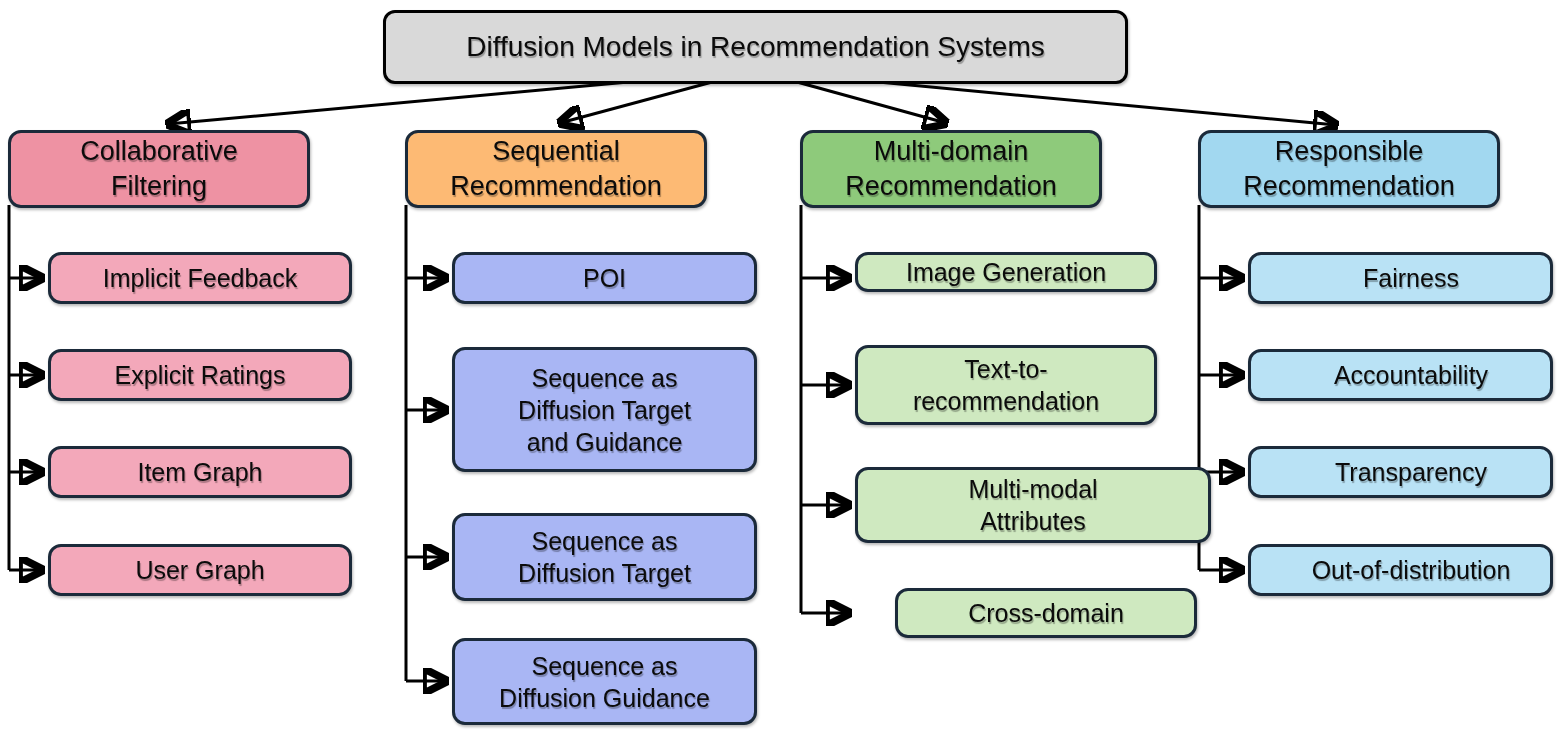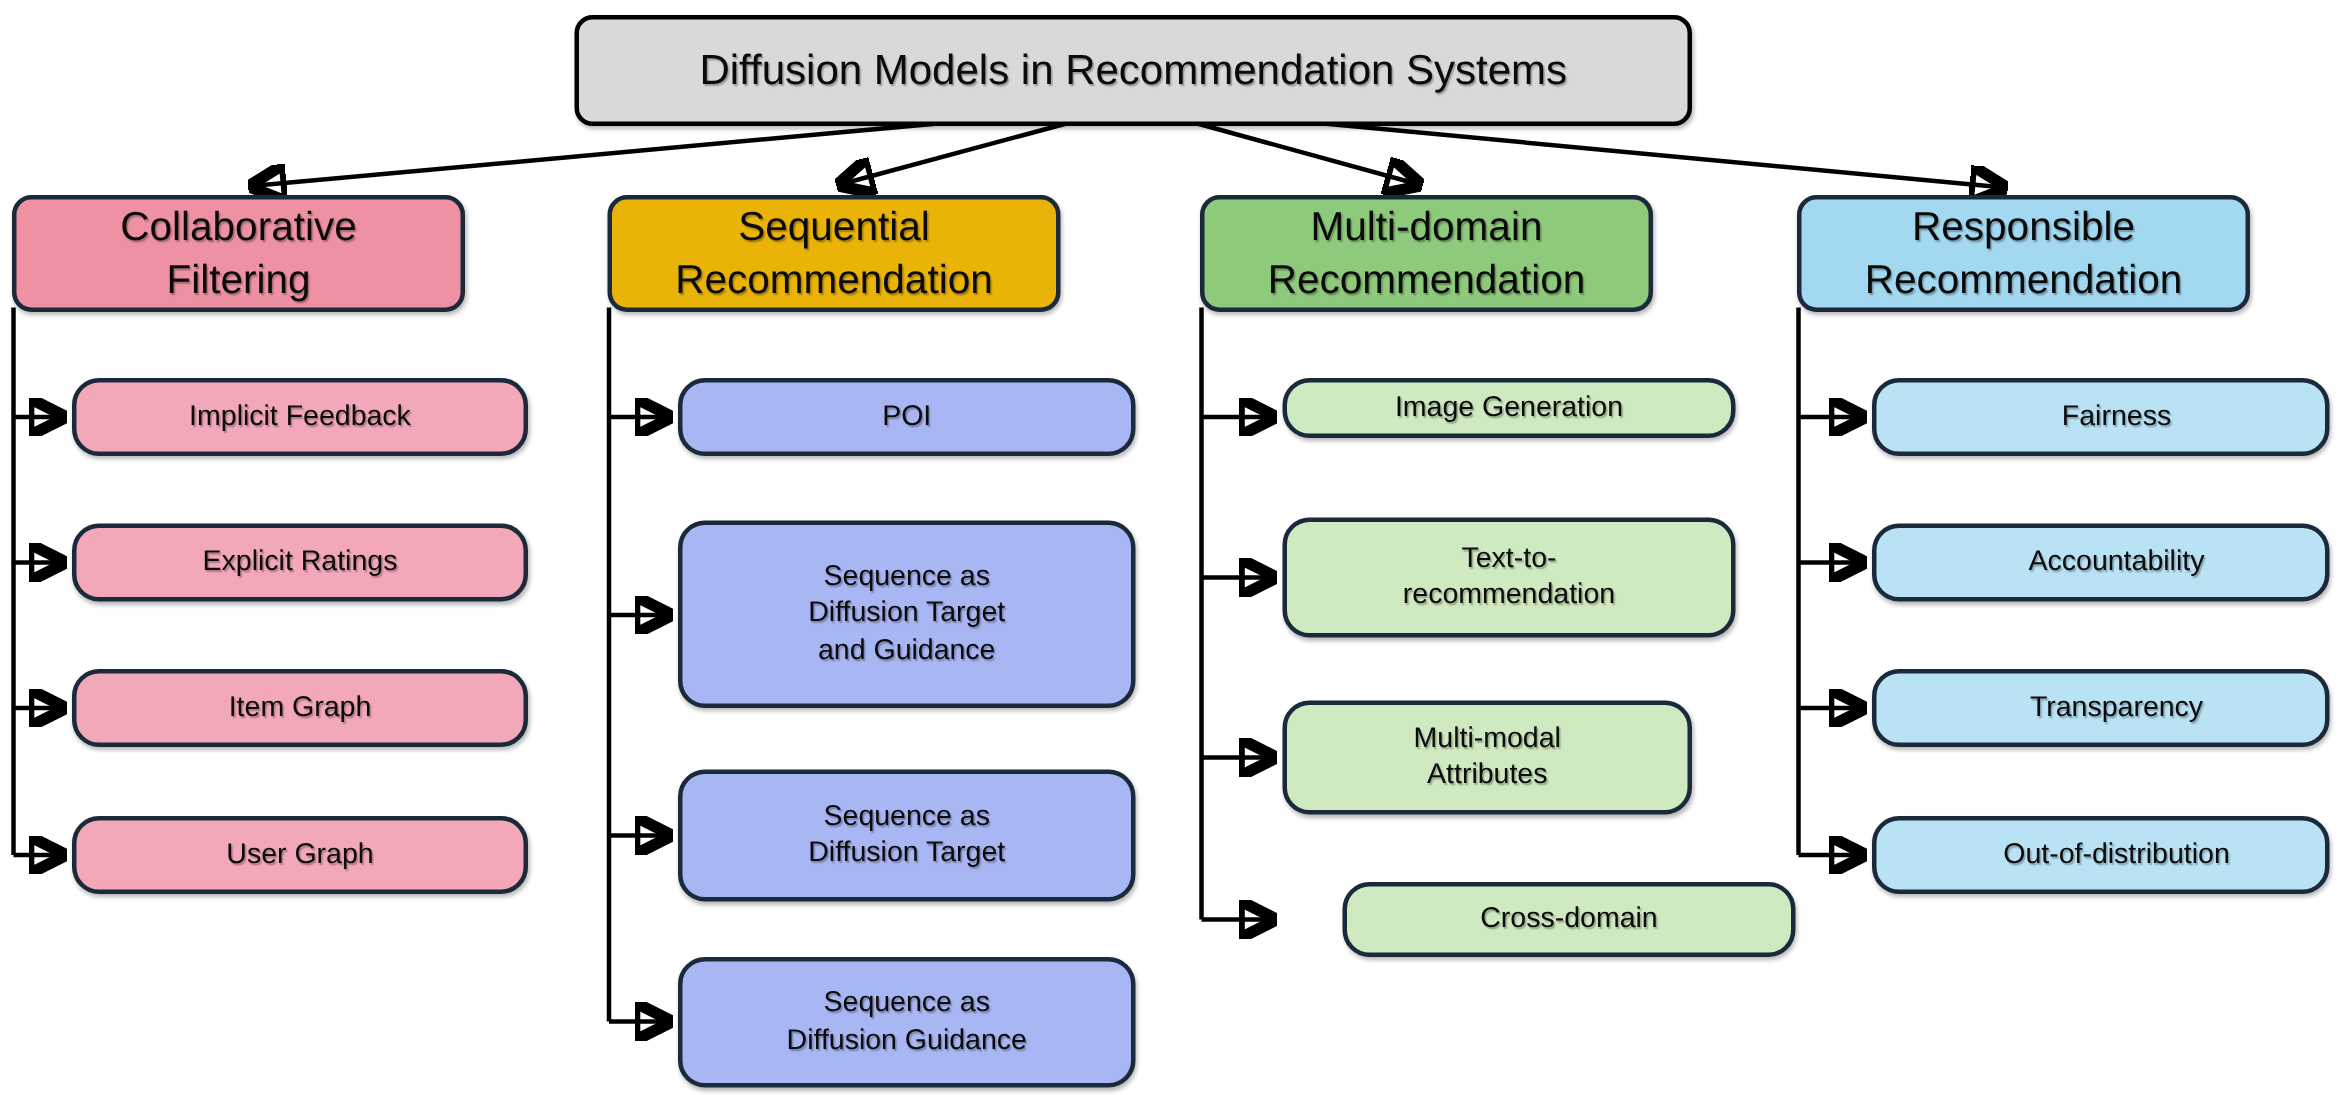--- a/index.html
+++ b/index.html
@@ -25,24 +25,24 @@
     box-sizing:border-box;
     line-height:1.28;
     box-shadow:1px 2px 3px rgba(0,0,0,0.28);
     text-shadow:1px 1.5px 1px rgba(0,0,0,0.30);
   }
   .root-box{
     background:#d9d9d9;border-color:#000000;
     font-size:28px;border-radius:12px;
   }
   .header{font-size:27px;}
-  .child{font-size:19px;padding:0 14px;border-radius:18px;}
+  .child{font-size:25px;padding:0 14px;}
   .c1h{background:#ee92a3;}
   .c1c{background:#f3a8ba;}
-  .c2h{background:#eab308;}
+  .c2h{background:#fdba74;}
   .c2c{background:#a9b6f4;}
   .c3h{background:#8eca7b;}
   .c3c{background:#cfe9c0;}
   .c4h{background:#a2d8f0;}
   .c4c{background:#b9e2f5;padding-left:35px;}
 </style>
 </head>
 <body>
 
 <div class="canvas">
@@ -105,21 +105,21 @@
 Diffusion Target
 and Guidance</div>
   <div class="node child c2c" style="left:452px;top:513px;width:305px;height:88px">Sequence as
 Diffusion Target</div>
   <div class="node child c2c" style="left:452px;top:638px;width:305px;height:87px">Sequence as
 Diffusion Guidance</div>
 
   <div class="node child c3c" style="left:855px;top:252px;width:302px;height:40px">Image Generation</div>
   <div class="node child c3c" style="left:855px;top:345px;width:302px;height:80px">Text-to-
 recommendation</div>
-  <div class="node child c3c" style="left:855px;top:467px;width:273px;height:76px">Multi-modal
+  <div class="node child c3c" style="left:855px;top:467px;width:356px;height:76px">Multi-modal
 Attributes</div>
   <div class="node child c3c" style="left:895px;top:588px;width:302px;height:50px">Cross-domain</div>
 
   <div class="node child c4c" style="left:1248px;top:252px;width:305px;height:52px">Fairness</div>
   <div class="node child c4c" style="left:1248px;top:349px;width:305px;height:52px">Accountability</div>
   <div class="node child c4c" style="left:1248px;top:446px;width:305px;height:52px">Transparency</div>
   <div class="node child c4c" style="left:1248px;top:544px;width:305px;height:52px">Out-of-distribution</div>
 
 </div>
 

